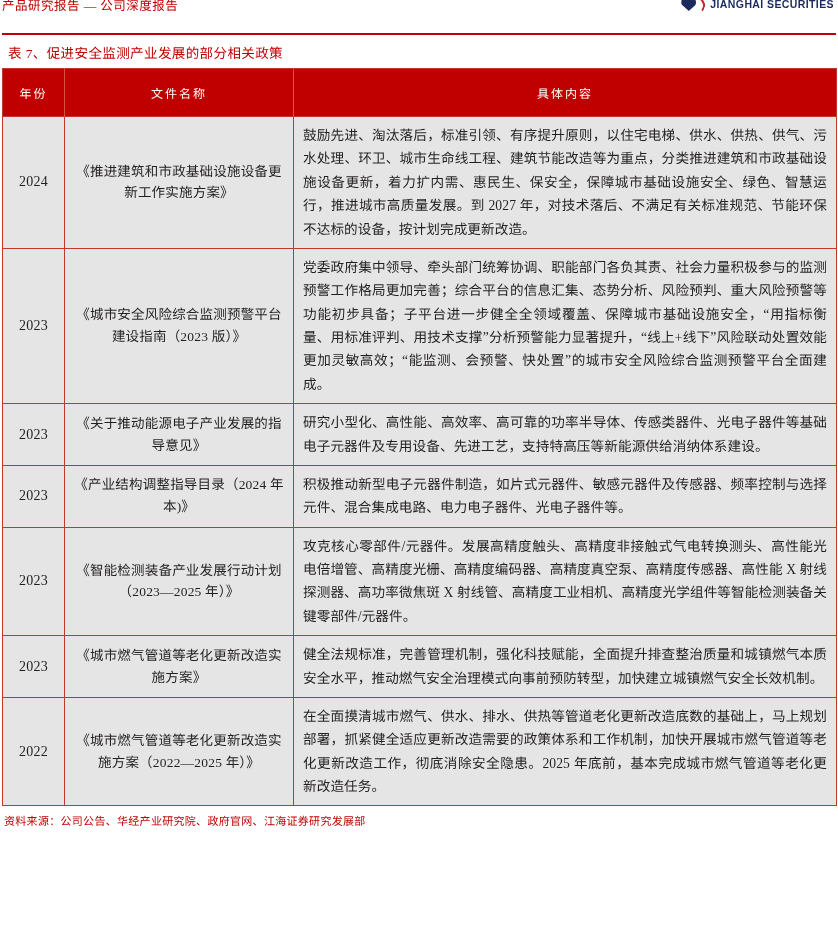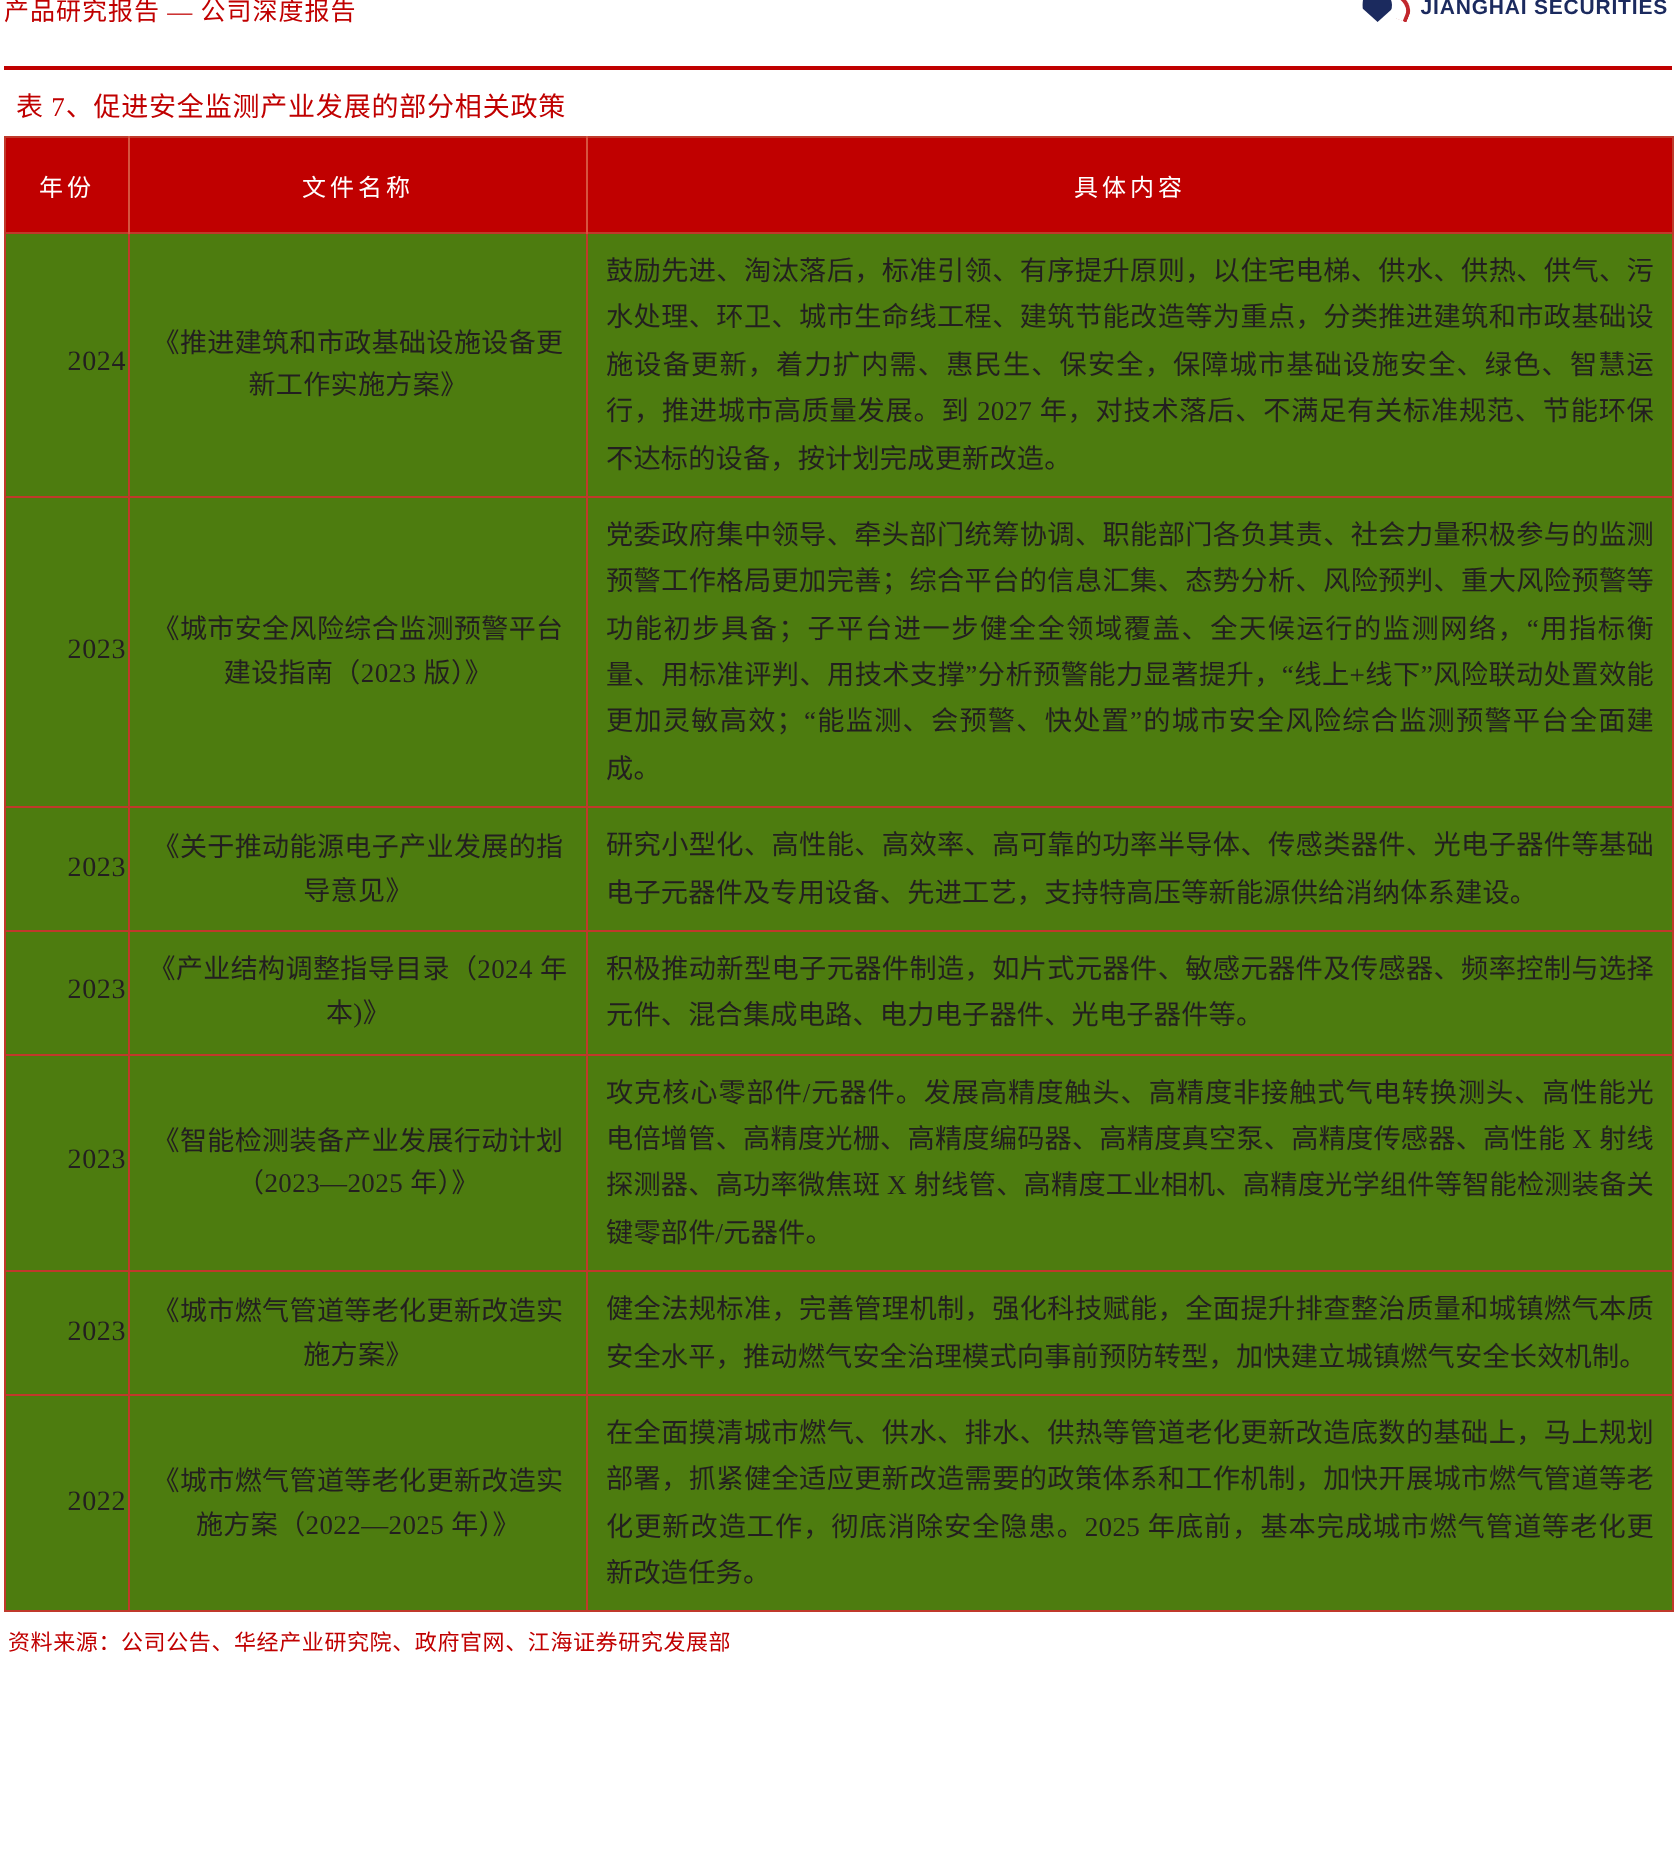--- a/index.html
+++ b/index.html
@@ -113,24 +113,24 @@
     vertical-align: middle;
     text-align: center;
     border-right: 1px solid #d6533f;
     border-bottom: none;
   }
   thead th:last-child { border-right: none; }
 
   tbody td {
     border: 1px solid #c0392b;
     vertical-align: middle;
-    background: #4d7c0f;
+    background: #e5e5e5;
   }
   td.year {
-    text-align: right;
+    text-align: center;
     font-size: 14px;
     color: #231f20;
     font-family: "Liberation Serif", serif;
     letter-spacing: 0.3px;
   }
   td.doc {
     text-align: center;
     font-size: 13.5px;
     line-height: 1.62;
     color: #231f20;
@@ -190,21 +190,21 @@
     </thead>
     <tbody>
       <tr>
         <td class="year">2024</td>
         <td class="doc">《推进建筑和市政基础设施设备更新工作实施方案》</td>
         <td class="detail">鼓励先进、淘汰落后，标准引领、有序提升原则，以住宅电梯、供水、供热、供气、污水处理、环卫、城市生命线工程、建筑节能改造等为重点，分类推进建筑和市政基础设施设备更新，着力扩内需、惠民生、保安全，保障城市基础设施安全、绿色、智慧运行，推进城市高质量发展。到 2027 年，对技术落后、不满足有关标准规范、节能环保不达标的设备，按计划完成更新改造。</td>
       </tr>
       <tr>
         <td class="year">2023</td>
         <td class="doc">《城市安全风险综合监测预警平台建设指南（2023 版）》</td>
-        <td class="detail">党委政府集中领导、牵头部门统筹协调、职能部门各负其责、社会力量积极参与的监测预警工作格局更加完善；综合平台的信息汇集、态势分析、风险预判、重大风险预警等功能初步具备；子平台进一步健全全领域覆盖、全天候运行的监测网络，“用指标衡量、用标准评判、用技术支撑”分析预警能力显著提升，“线上+线下”风险联动处置效能更加灵敏高效；“能监测、会预警、快处置”的城市安全风险综合监测预警平台全面建成。</td>
+        <td class="detail">党委政府集中领导、牵头部门统筹协调、职能部门各负其责、社会力量积极参与的监测预警工作格局更加完善；综合平台的信息汇集、态势分析、风险预判、重大风险预警等功能初步具备；子平台进一步健全全领域覆盖、保障城市基础设施安全，“用指标衡量、用标准评判、用技术支撑”分析预警能力显著提升，“线上+线下”风险联动处置效能更加灵敏高效；“能监测、会预警、快处置”的城市安全风险综合监测预警平台全面建成。</td>
       </tr>
       <tr>
         <td class="year">2023</td>
         <td class="doc">《关于推动能源电子产业发展的指导意见》</td>
         <td class="detail">研究小型化、高性能、高效率、高可靠的功率半导体、传感类器件、光电子器件等基础电子元器件及专用设备、先进工艺，支持特高压等新能源供给消纳体系建设。</td>
       </tr>
       <tr>
         <td class="year">2023</td>
         <td class="doc">《产业结构调整指导目录（2024 年本)》</td>
         <td class="detail">积极推动新型电子元器件制造，如片式元器件、敏感元器件及传感器、频率控制与选择元件、混合集成电路、电力电子器件、光电子器件等。</td>

